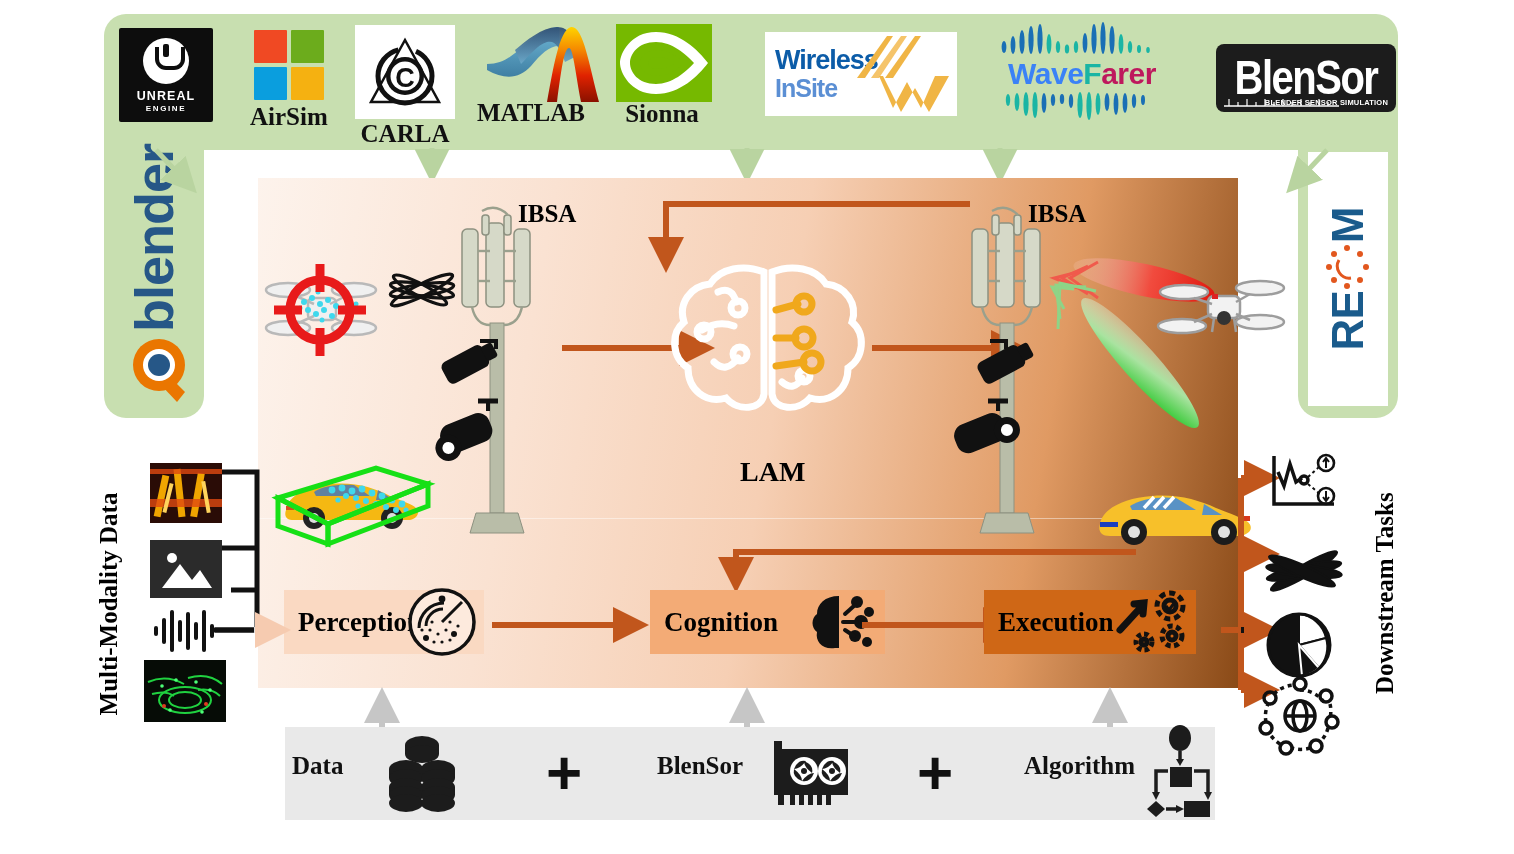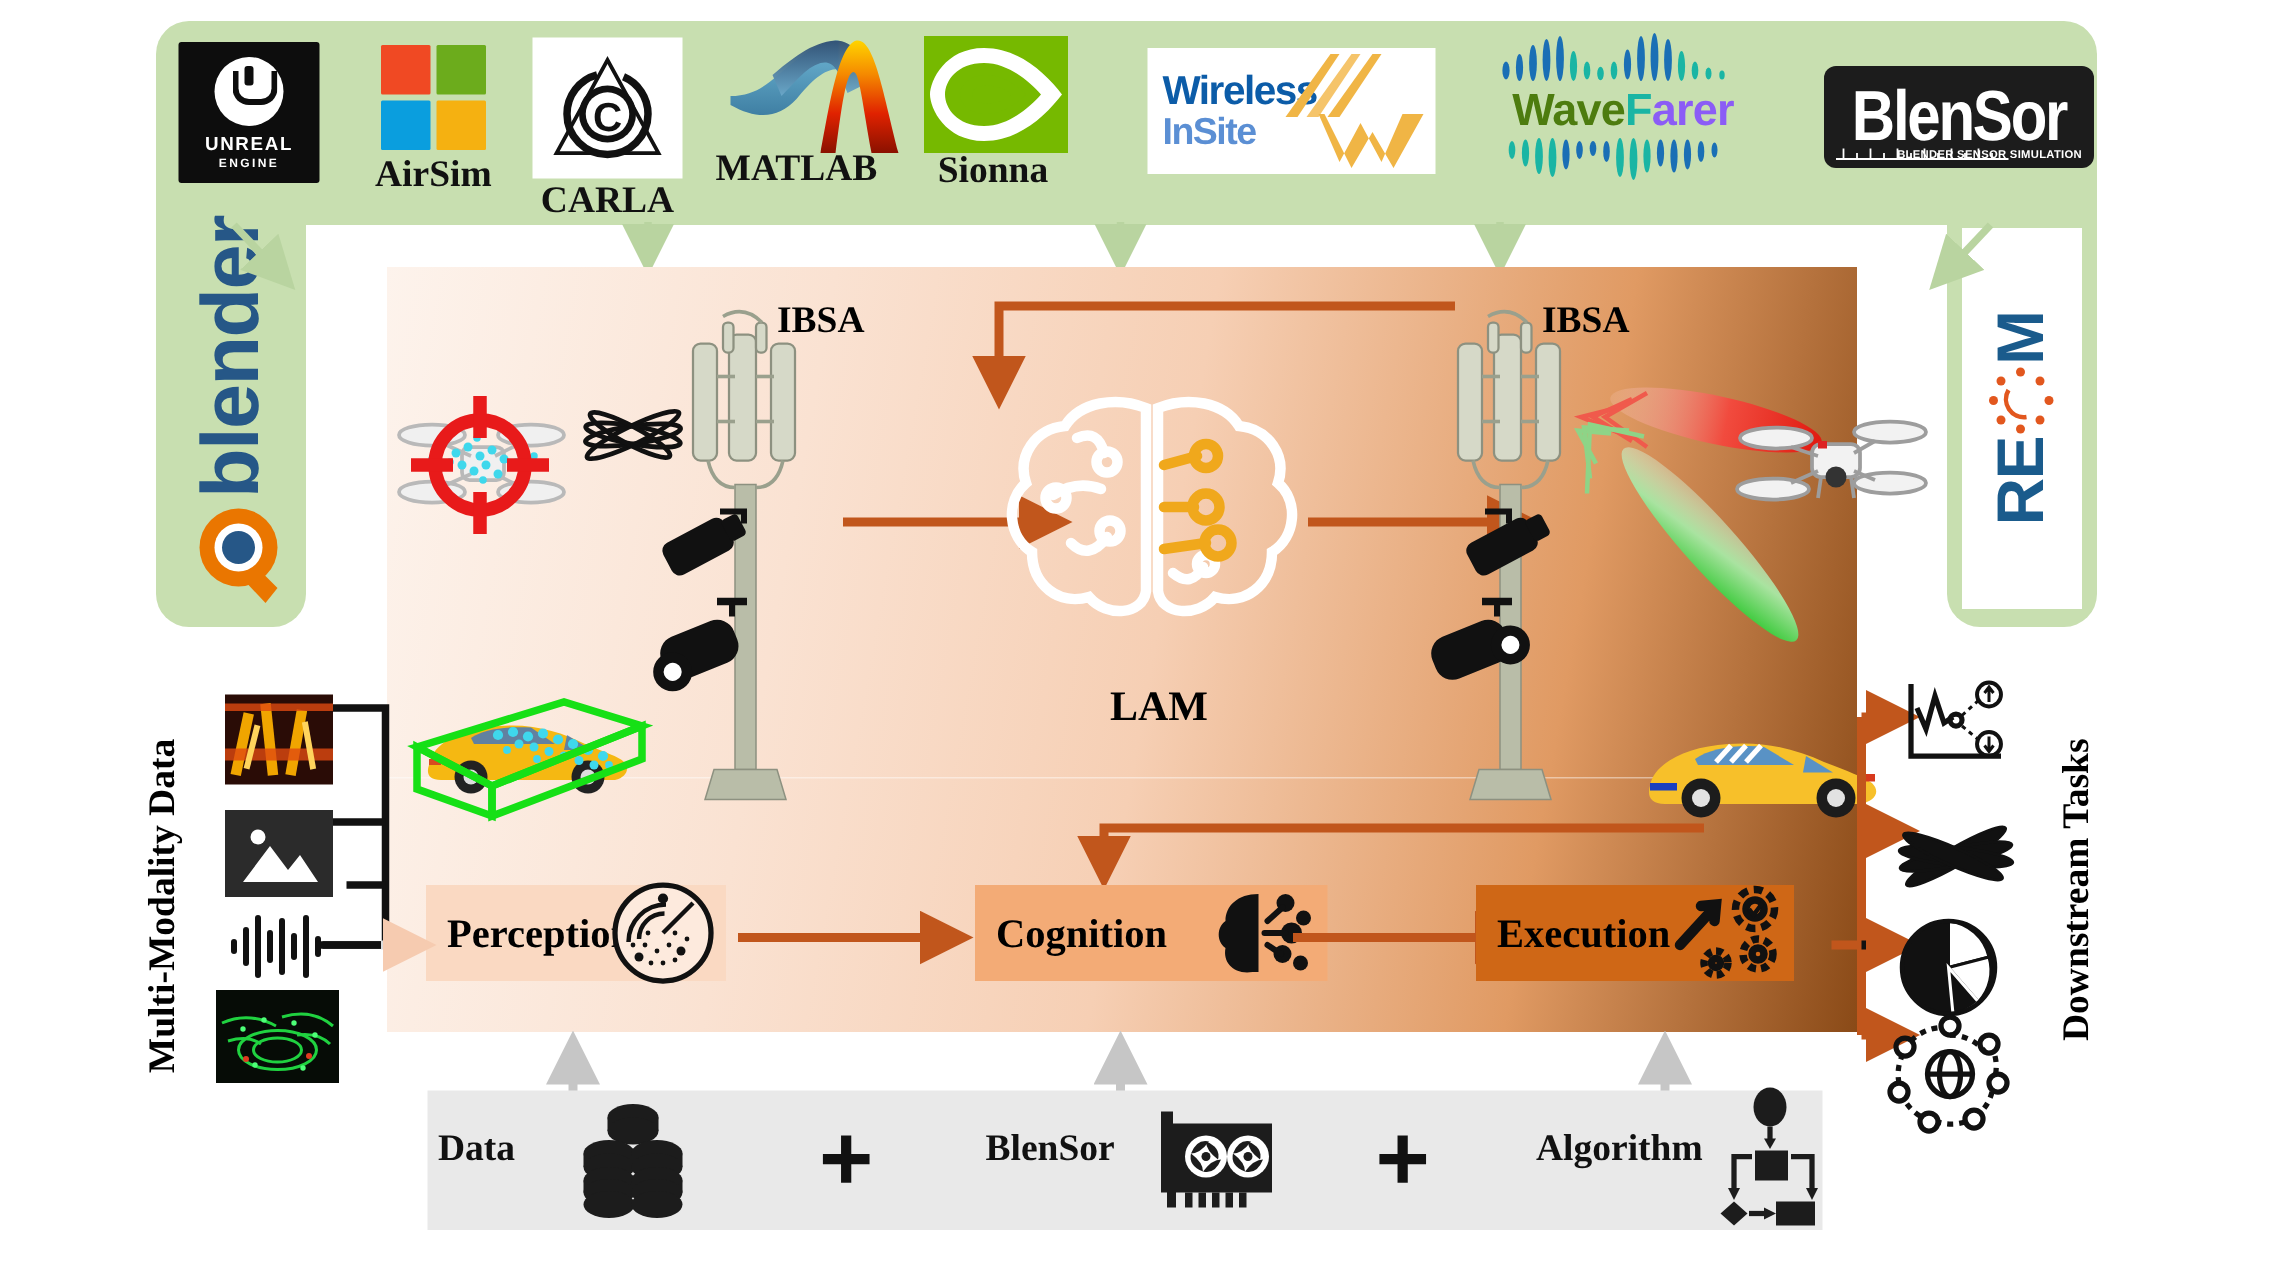--- a/index.html
+++ b/index.html
@@ -223,21 +223,21 @@
             <ellipse cx="118" cy="9" rx="2.6" ry="14"></ellipse>
         </g>
         <g fill="#1ab5a4">
           <ellipse cx="127" cy="13" rx="2.4" ry="10"></ellipse>
             <ellipse cx="136" cy="16" rx="2.2" ry="6"></ellipse>
           <ellipse cx="145" cy="18" rx="2" ry="4"></ellipse>
             <ellipse cx="154" cy="19" rx="1.8" ry="3"></ellipse>
         </g>
       </svg>
       <div class="wf-text">
-        <span style="color:#4d7c0f;">Wave</span><span style="color:#1ab5a4;">F</span><span style="color:#8b5cf6;">arer</span>
+        <span style="color:#3b82f6;">Wave</span><span style="color:#1ab5a4;">F</span><span style="color:#be185d;">arer</span>
       </div>
       <svg width="176" height="26" viewBox="0 0 176 26">
         <g fill="#1ab5a4">
           <ellipse cx="14" cy="9" rx="2.2" ry="6"></ellipse>
             <ellipse cx="23" cy="11" rx="2.4" ry="9"></ellipse>
           <ellipse cx="32" cy="13" rx="2.6" ry="12"></ellipse>
             <ellipse cx="41" cy="14" rx="2.6" ry="13"></ellipse>
         </g>
         <g fill="#1a6fb5">
           <ellipse cx="50" cy="12" rx="2.4" ry="10"></ellipse>

